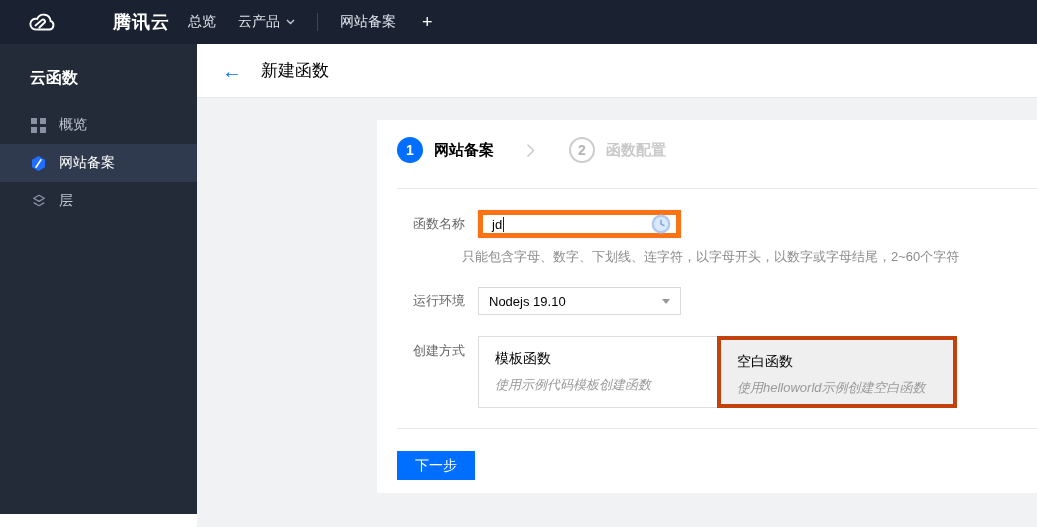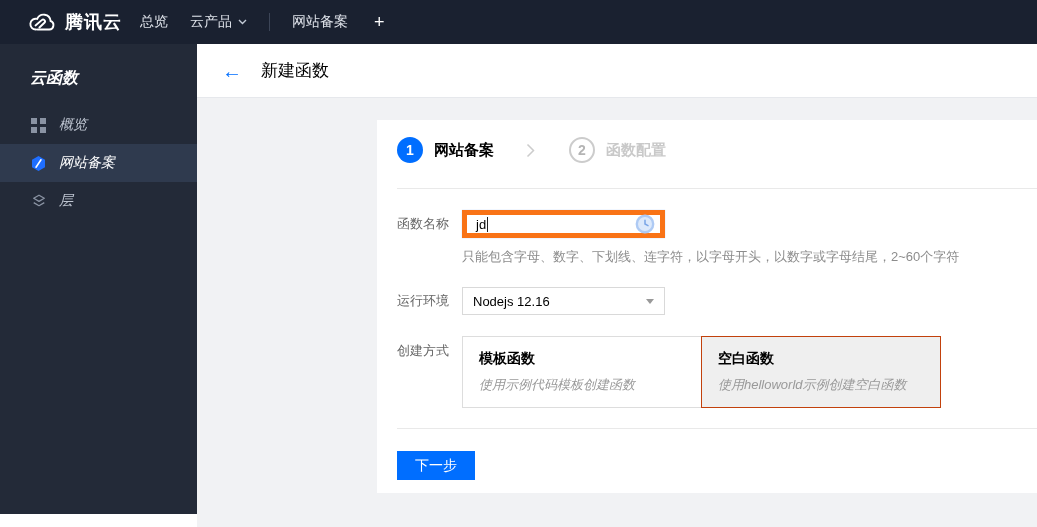--- a/index.html
+++ b/index.html
@@ -2,32 +2,32 @@
 <html><head>
 <meta charset="utf-8">
 <style>
   * { margin:0; padding:0; box-sizing:border-box; }
   html,body { width:1037px; height:527px; overflow:hidden; background:#fff;
               font-family:"Liberation Sans","DejaVu Sans",sans-serif; }
   .page { position:relative; width:1037px; height:527px; }
 
   
   .topbar { height:44px; background:#1a2130; display:flex; align-items:center; color:#e6e9ef; }
-  .brand { display:flex; align-items:center; margin-left:28px; cursor:pointer; }
+  .brand { display:flex; align-items:center; margin-left:28px; cursor:pointer;gap:48px; }
   .brand-logo { display:flex; margin-right:10px; }
   .brand-name { font-size:18px; font-weight:bold; color:#fff; letter-spacing:1px; }
   .tnav { display:flex; align-items:center; font-size:14px; }
   .tnav-item { margin-left:22px; color:#dfe3ea; cursor:pointer; display:flex; align-items:center; }
   .tnav-item:first-child { margin-left:18px; }
   .tnav-caret { margin-left:6px; display:flex; }
   .tnav-sep { width:1px; height:18px; background:#3c4557; margin-left:22px; }
   .tnav-plus { margin-left:26px; font-size:18px; color:#fff; cursor:pointer; line-height:1; }
 
   
-  .sidebar { position:absolute; left:0; top:44px; width:234px; bottom:13px; background:#232a38;font-style:italic; }
+  .sidebar { position:absolute; left:0; top:44px; width:234px; bottom:13px; background:#232a38; }
   .side-title { padding:24px 0 0 30px; font-size:16px; font-weight:bold; color:#fff; }
   .side-menu { margin-top:17px; }
   .side-item { height:38px; display:flex; align-items:center; padding-left:30px;
                font-size:14px; color:#bfc6d2; cursor:pointer; }
   .side-item.selected { background:#2f3a4e; color:#fff; }
   .side-ico { width:17px; height:17px; margin-right:12px; display:flex; align-items:center; justify-content:center; }
 
   
   .main { position:absolute; left:197px; top:44px; right:0; bottom:0; background:#f1f2f4; }
   .main-header { height:54px; background:#fff; border-bottom:1px solid #e6e8ec;
@@ -51,40 +51,40 @@
   .step.active .step-label { color:#000; }
   .step-chevron { margin:0 34px 0 32px; display:flex; }
 
   .divider { border-top:1px solid #e9e9e9; margin-top:25px; }
   .divider2 { border-top:1px solid #e9e9e9; margin-top:20px; }
 
   
   .form { margin-top:21px; }
   .frow { display:flex; margin-top:21px; }
   .frow:first-child { margin-top:0; }
-  .flabel { width:65px; flex-shrink:0; font-size:13px; color:#666; line-height:28px; }
+  .flabel { width:65px; flex-shrink:0; font-size:13px; color:#666; line-height:28px;margin-left:16px; }
   .tinput { position:relative; width:203px; height:28px; background:#fff;
             border:5px solid #f97316; box-shadow:0 0 1px rgba(0,110,255,.35);
             display:flex; align-items:center; padding:0 28px 0 9px; cursor:text; }
   .tinput-val { font-size:13px; color:#000; }
   .caret { width:1px; height:15px; background:#222; margin-left:1px; }
   .tinput-ico { position:absolute; right:5px; top:50%; transform:translateY(-50%); display:flex; }
   .helper { margin:10px 0 0 65px; font-size:13px; color:#8c8c8c; }
 
   .tselect { position:relative; width:203px; height:28px; background:#fff; border:1px solid #d9d9d9;
              display:flex; align-items:center; padding:0 24px 0 10px; font-size:13px; color:#000; cursor:pointer; }
   .tselect-arrow { position:absolute; right:10px; top:50%; margin-top:-2px; width:0; height:0;
                    border-left:4px solid transparent; border-right:4px solid transparent;
                    border-top:5px solid #999; }
 
   .ccards { display:flex; }
   .ccard { width:240px; height:72px; border:1px solid #ddd; background:#fff;
            padding:13px 16px 0; cursor:pointer; }
-  .ccard.selected { border:1px solid #c2410c; background:#efefef; margin-left:-1px; position:relative; }
-  .ccard-title { font-size:14px; font-weight:bold; color:#000; }
+  .ccard.selected { border:4px solid #c2410c; background:#efefef; margin-left:-1px; position:relative; }
+  .ccard-title { font-size:14px; font-weight:normal; color:#000; }
   .ccard-desc { margin-top:8px; font-size:13px; color:#999;font-style:italic; }
   .creation-label { line-height:20px; padding-top:5px; }
 
   .next-btn { margin-top:22px; width:78px; height:29px; background:#006eff; color:#fff;
               font-size:14px; border:none; display:flex; align-items:center; justify-content:center;
               cursor:pointer; font-family:Liberation Serif, serif; }
 </style>
 </head>
 <body>
 
@@ -199,21 +199,21 @@
                   <path d="M10 6.3V10l3 1.6" stroke="#7aa5e6" stroke-width="1.5" fill="none" stroke-linecap="round"></path>
                 </svg>
               </span>
             </div>
           </div>
           <div class="helper">只能包含字母、数字、下划线、连字符，以字母开头，以数字或字母结尾，2~60个字符</div>
 
           <div class="frow">
             <span class="flabel">运行环境</span>
             <div class="tselect">
-              <span>Nodejs 12.16</span>
+              <span>Nodejs 19.10</span>
               <span class="tselect-arrow"></span>
             </div>
           </div>
 
           <div class="frow">
             <span class="flabel creation-label">创建方式</span>
             <div class="ccards">
               <div class="ccard">
                 <div class="ccard-title">模板函数</div>
                 <div class="ccard-desc">使用示例代码模板创建函数</div>

